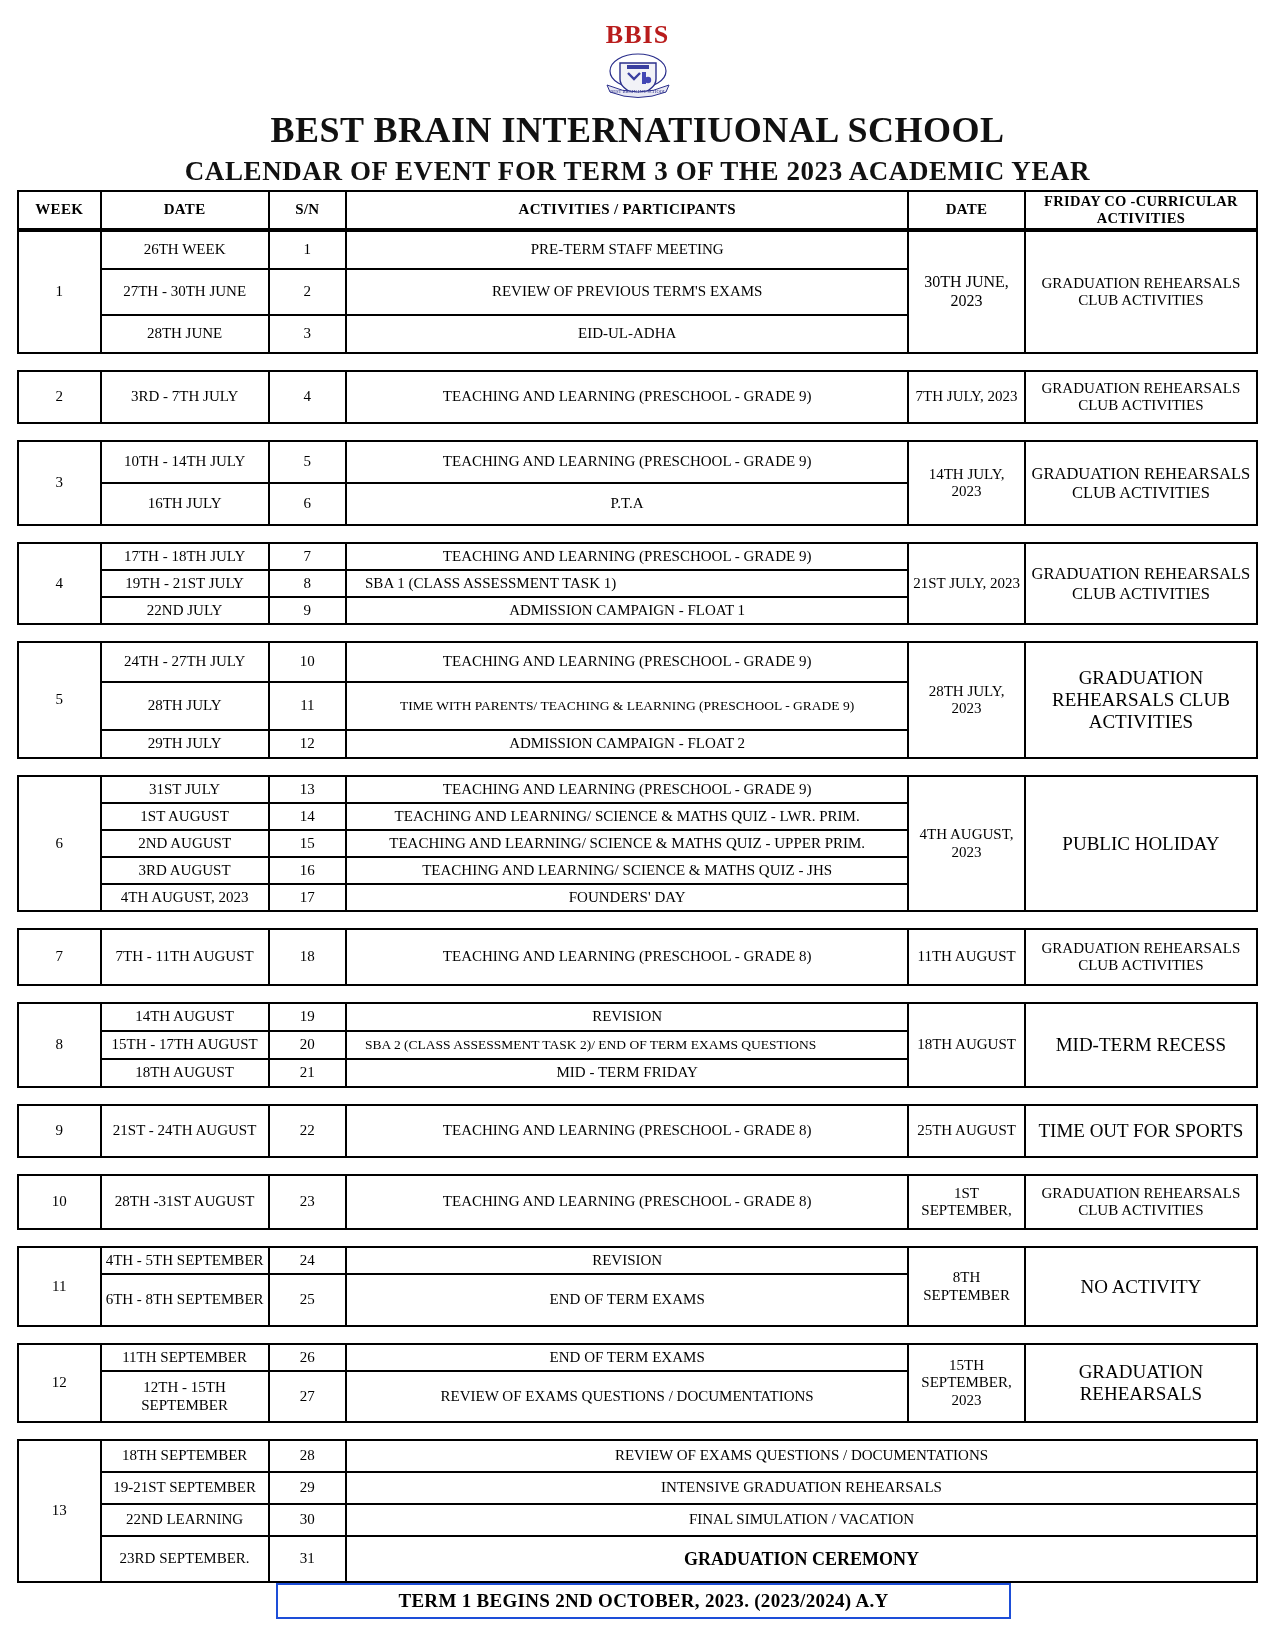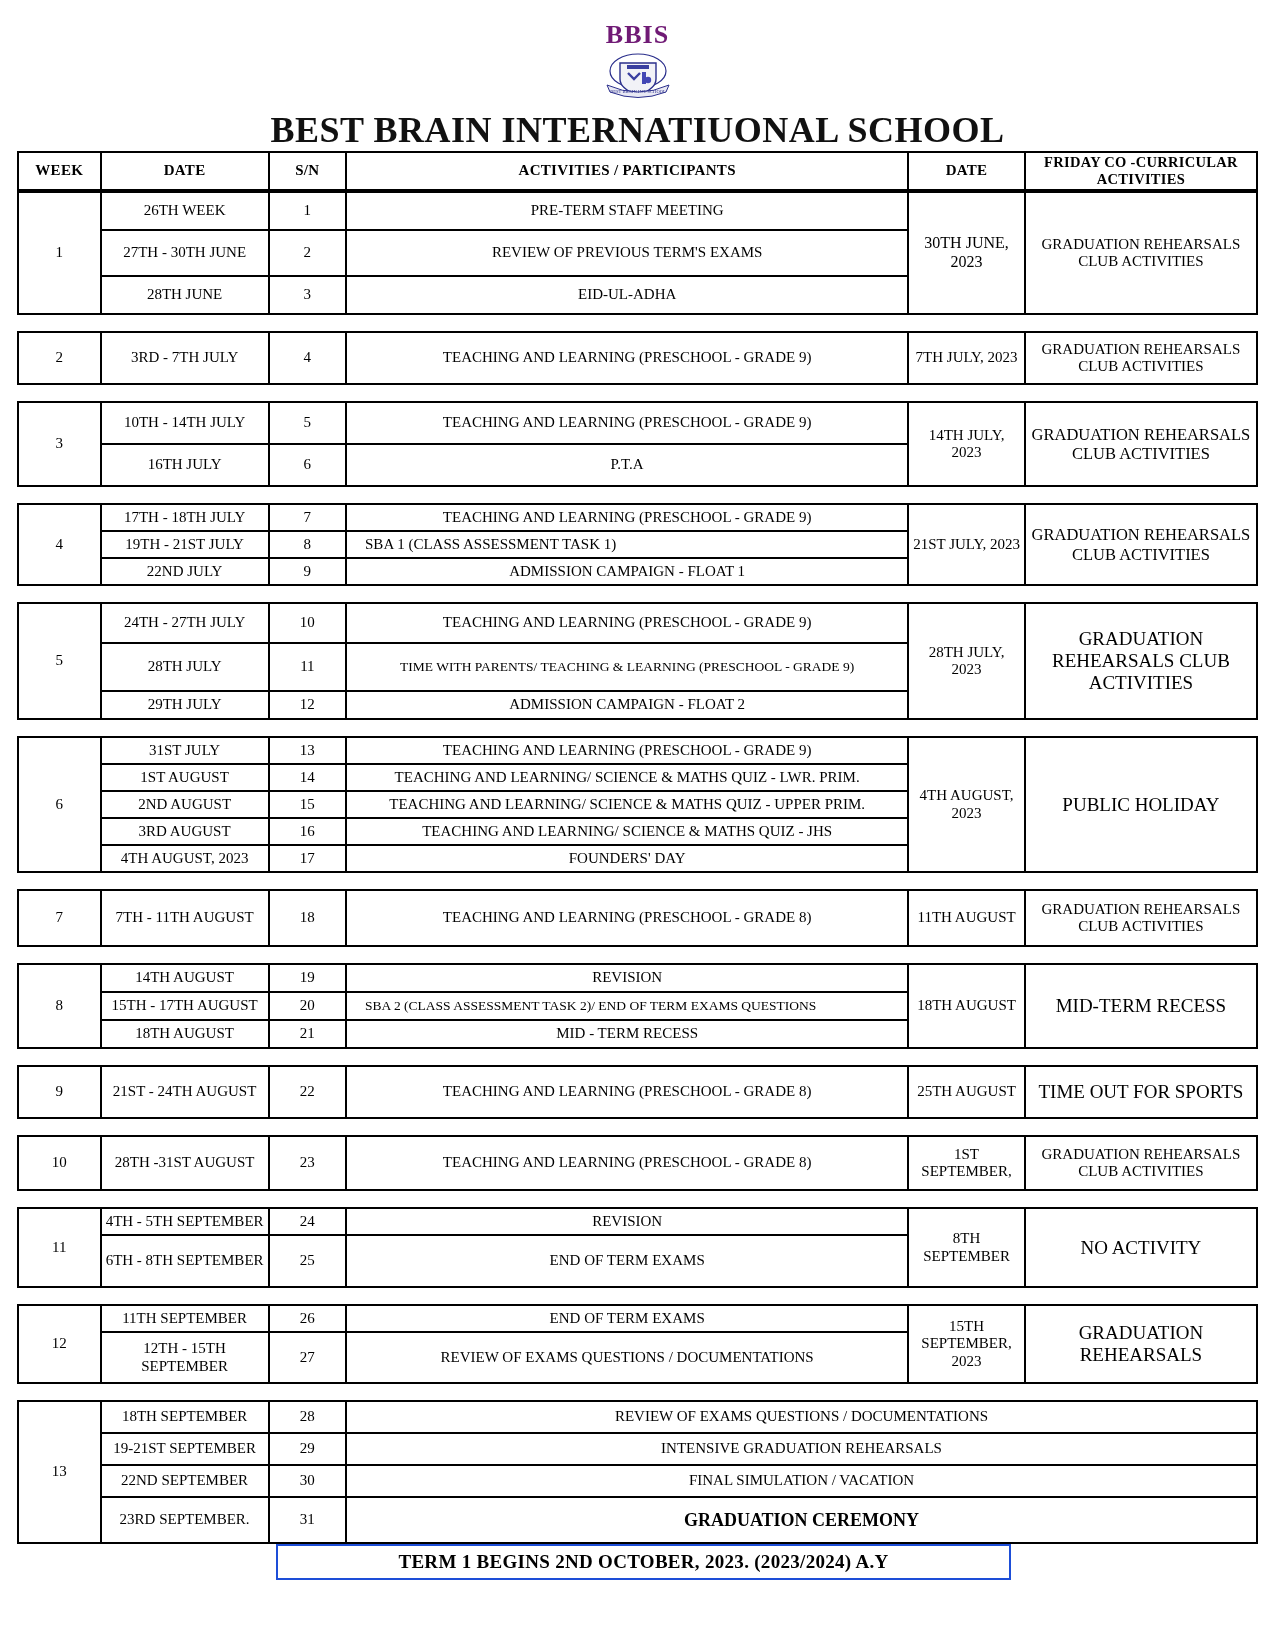--- a/index.html
+++ b/index.html
@@ -32,21 +32,21 @@
     flex-direction: column;
     align-items: center;
     justify-content: center;
   }
   .logo-text {
     font-family: "Liberation Serif", serif;
     font-weight: bold;
     font-size: 26px;
     letter-spacing: 1px;
     line-height: 1;
-    color: #701a75;
+    color: #b91c1c;
   }
   .logo-mark {
     margin-top: 1px;
   }
   .school-name {
     font-family: "Liberation Serif", serif;
     font-weight: bold;
     font-size: 36px;
     letter-spacing: 0.5px;
     margin-top: 6px;
@@ -151,20 +151,21 @@
           <rect x="26" y="16" width="22" height="4" fill="#3a3fa0"></rect>
           <path d="M27 24 l6 6 l6 -6" fill="none" stroke="#3a3fa0" stroke-width="2.4"></path>
           <rect x="41" y="23" width="4" height="12" fill="#4347b5"></rect>
           <circle cx="47" cy="31" r="3.2" fill="#4347b5"></circle>
           <path d="M6 36 q31 14 62 0 l-3 7 q-28 11 -56 0 z" fill="#e9e9f4" stroke="#2b2f8c" stroke-width="1"></path>
           <text x="37" y="43.5" font-size="4.6" fill="#2b2f8c" text-anchor="middle" font-family="'Liberation Serif', serif">BEST BRAIN INT. SCHOOL</text>
         </svg>
       </div>
     </div>
     <div class="school-name">BEST BRAIN INTERNATIUONAL SCHOOL</div>
+    <div class="calendar-title">CALENDAR OF EVENT FOR TERM 3 OF THE 2023 ACADEMIC YEAR</div>
   </div>
 
   <table class="cal">
     <colgroup>
       <col class="c-week">
         <col class="c-date">
         <col class="c-sn">
       <col class="c-act">
         <col class="c-date2">
         <col class="c-fri">
@@ -412,21 +413,21 @@
       <td class="fri lg" rowspan="3">MID-TERM RECESS</td>
     </tr>
     <tr>
       <td class="date" style="height:24px">15TH - 17TH AUGUST</td>
       <td class="sn">20</td>
       <td class="act sm left">SBA 2 (CLASS ASSESSMENT TASK 2)/  END OF TERM EXAMS QUESTIONS</td>
     </tr>
     <tr>
       <td class="date" style="height:24px">18TH AUGUST</td>
       <td class="sn">21</td>
-      <td class="act">MID - TERM RECESS</td>
+      <td class="act">MID - TERM FRIDAY</td>
     </tr>
   </tbody>
     </table>
   <div class="block-gap"></div>
 
   <table class="cal">
     <colgroup>
         <col class="c-week">
         <col class="c-date">
         <col class="c-sn">
@@ -536,21 +537,21 @@
       <td class="date" style="height:28px">18TH SEPTEMBER</td>
       <td class="sn">28</td>
       <td class="act">REVIEW OF EXAMS QUESTIONS / DOCUMENTATIONS</td>
     </tr>
     <tr>
       <td class="date" style="height:28px">19-21ST SEPTEMBER</td>
       <td class="sn">29</td>
       <td class="act">INTENSIVE GRADUATION REHEARSALS</td>
     </tr>
     <tr>
-      <td class="date" style="height:28px">22ND SEPTEMBER</td>
+      <td class="date" style="height:28px">22ND LEARNING</td>
       <td class="sn">30</td>
       <td class="act">FINAL SIMULATION / VACATION</td>
     </tr>
     <tr>
       <td class="date" style="height:42px">23RD SEPTEMBER.</td>
       <td class="sn">31</td>
       <td class="act bold">GRADUATION CEREMONY</td>
     </tr>
   </tbody>
     </table>

